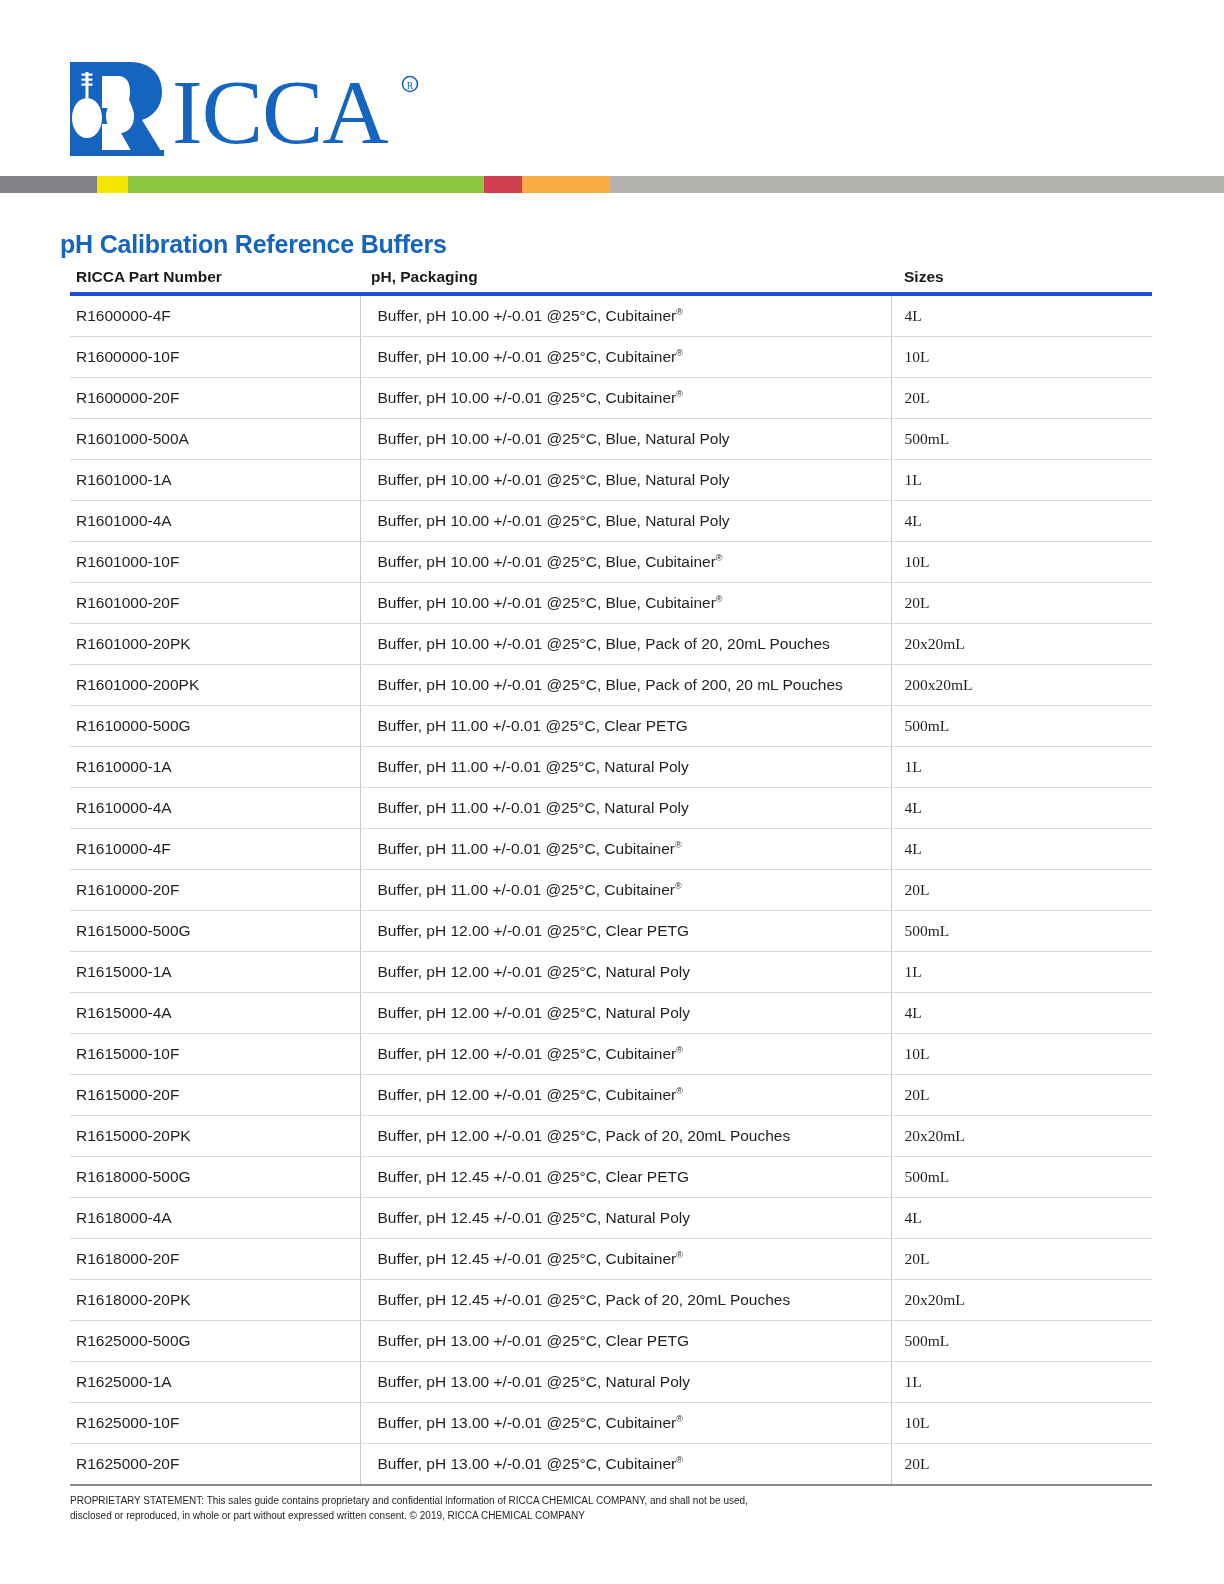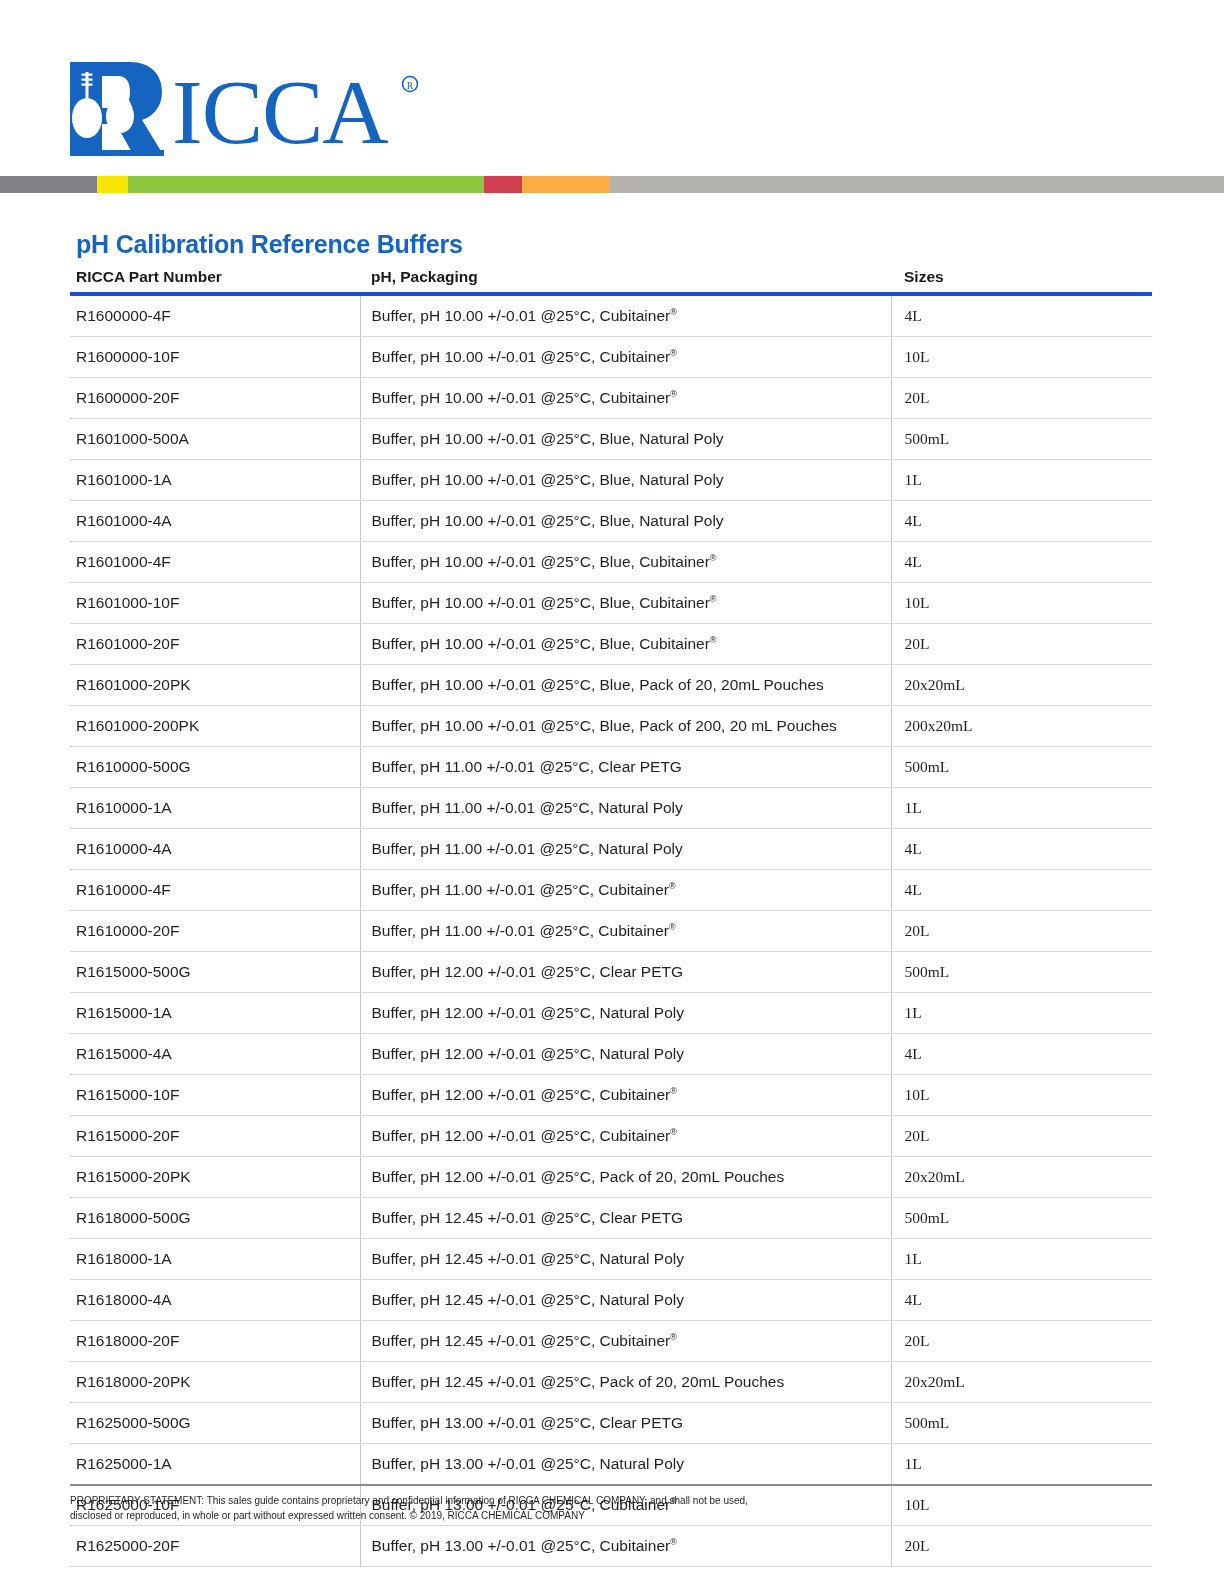--- a/index.html
+++ b/index.html
@@ -46,21 +46,21 @@
   .seg-gray    { width: 97px;  background: #808285; }
   .seg-yellow  { width: 31px;  background: #f6e500; }
   .seg-green   { width: 356px; background: #8dc63f; }
   .seg-red     { width: 38px;  background: #cf3f50; }
   .seg-orange  { width: 88px;  background: #f9ad44; }
   .seg-ltgray  { flex: 1 1 auto; background: #b3b2af; }
 
   
   .title {
     position: absolute;
-    left: 76px;
+    left: 60px;
     top: 230px;
     font-size: 25px;
     font-weight: bold;
     color: #1565c0;
     letter-spacing: -0.2px;
   }
 
   
   .table-wrap {
     position: absolute;
@@ -94,21 +94,21 @@
     padding: 8px 4px 8px 6px;
     border-bottom: 1.5px solid #d9d9d9;
     color: #231f20;
     white-space: nowrap;
     overflow: hidden;
     vertical-align: middle;
     height: 24px;
   }
   table.buffers tbody td.td-pack {
     border-left: 1.5px solid #c9c9c9;
-    padding-left: 11px;
+    padding-left: 17px;
   }
   table.buffers tbody td.td-size {
     border-left: 1.5px solid #c9c9c9;
     padding-left: 13px;
     font-family: Liberation Serif, serif;
   }
   table.buffers tbody tr:last-child td { border-bottom: 1.5px solid #d9d9d9; }
 
   sup.reg { font-size: 9px; vertical-align: super; line-height: 0; }
 
@@ -217,25 +217,20 @@
             <td class="td-part">R1601000-1A</td>
             <td class="td-pack"><span>Buffer, pH 10.00 +/-0.01 @25°C, Blue, Natural Poly</span></td>
             <td class="td-size">1L</td>
           </tr>
           <tr>
             <td class="td-part">R1601000-4A</td>
             <td class="td-pack"><span>Buffer, pH 10.00 +/-0.01 @25°C, Blue, Natural Poly</span></td>
             <td class="td-size">4L</td>
           </tr>
           <tr>
-            <td class="td-part">R1601000-4F</td>
-            <td class="td-pack"><span>Buffer, pH 10.00 +/-0.01 @25°C, Blue, Cubitainer</span><sup class="reg">®</sup></td>
-            <td class="td-size">4L</td>
-          </tr>
-          <tr>
             <td class="td-part">R1601000-10F</td>
             <td class="td-pack"><span>Buffer, pH 10.00 +/-0.01 @25°C, Blue, Cubitainer</span><sup class="reg">®</sup></td>
             <td class="td-size">10L</td>
           </tr>
           <tr>
             <td class="td-part">R1601000-20F</td>
             <td class="td-pack"><span>Buffer, pH 10.00 +/-0.01 @25°C, Blue, Cubitainer</span><sup class="reg">®</sup></td>
             <td class="td-size">20L</td>
           </tr>
           <tr>
@@ -300,25 +295,20 @@
           </tr>
           <tr>
             <td class="td-part">R1615000-20PK</td>
             <td class="td-pack"><span>Buffer, pH 12.00 +/-0.01 @25°C, Pack of 20, 20mL Pouches</span></td>
             <td class="td-size">20x20mL</td>
           </tr>
           <tr>
             <td class="td-part">R1618000-500G</td>
             <td class="td-pack"><span>Buffer, pH 12.45 +/-0.01 @25°C, Clear PETG</span></td>
             <td class="td-size">500mL</td>
-          </tr>
-          <tr>
-            <td class="td-part">R1618000-1A</td>
-            <td class="td-pack"><span>Buffer, pH 12.45 +/-0.01 @25°C, Natural Poly</span></td>
-            <td class="td-size">1L</td>
           </tr>
           <tr>
             <td class="td-part">R1618000-4A</td>
             <td class="td-pack"><span>Buffer, pH 12.45 +/-0.01 @25°C, Natural Poly</span></td>
             <td class="td-size">4L</td>
           </tr>
           <tr>
             <td class="td-part">R1618000-20F</td>
             <td class="td-pack"><span>Buffer, pH 12.45 +/-0.01 @25°C, Cubitainer</span><sup class="reg">®</sup></td>
             <td class="td-size">20L</td>

